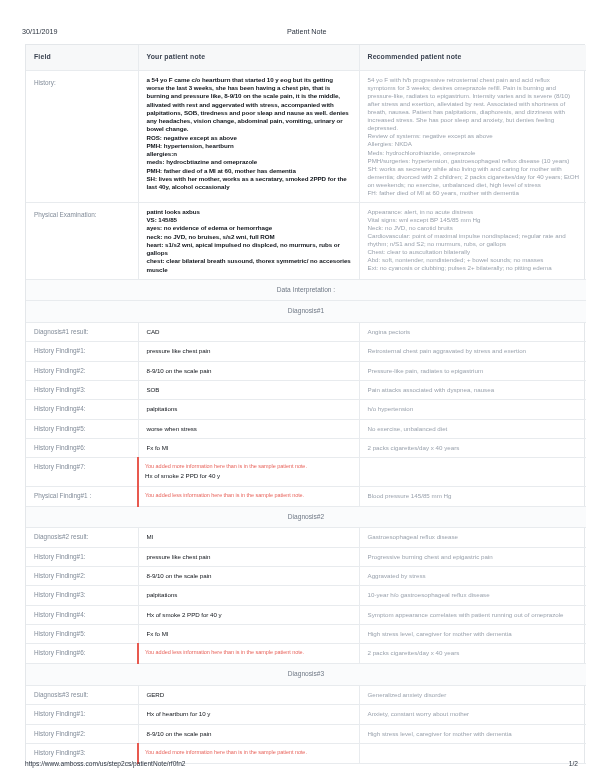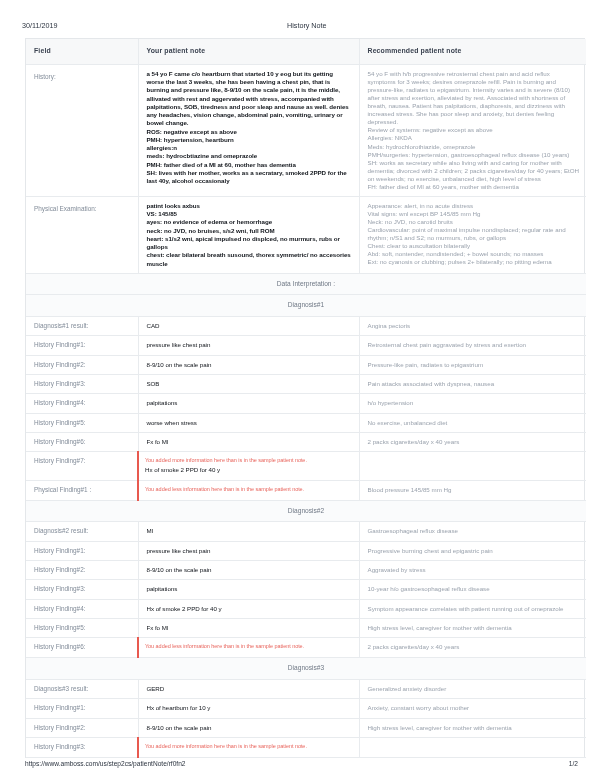--- a/index.html
+++ b/index.html
@@ -14,21 +14,21 @@
     font-family: "Liberation Sans", sans-serif;
     color: #3d4653;
     overflow: hidden;
     position: relative;
   }
 
   
   .print-header {
     display: flex;
     align-items: baseline;
-    padding: 21px 22px 0 22px;
+    padding: 27px 22px 0 22px;
     font-size: 7.2px;
     color: #2c3440;
   }
   .print-header .ph-date { width: 265px; }
   .print-header .ph-title { flex: 1; }
 
   
   .sheet {
     margin: 8px 15px 0 25px;
     border: 1px solid #e4e7ea;
@@ -130,21 +130,21 @@
     color: #2c3440;
   }
   .print-footer .pf-url { flex: 1; }
   .print-footer .pf-page { text-align: right; }
 </style>
 </head>
 <body>
 
 <div class="print-header">
   <span class="ph-date">30/11/2019</span>
-  <span class="ph-title">History Note</span>
+  <span class="ph-title">Patient Note</span>
 </div>
 
 <div class="sheet">
   <table class="note">
     <colgroup>
       <col class="c-field">
         <col class="c-mine">
         <col class="c-rec">
     </colgroup>
     <thead>

